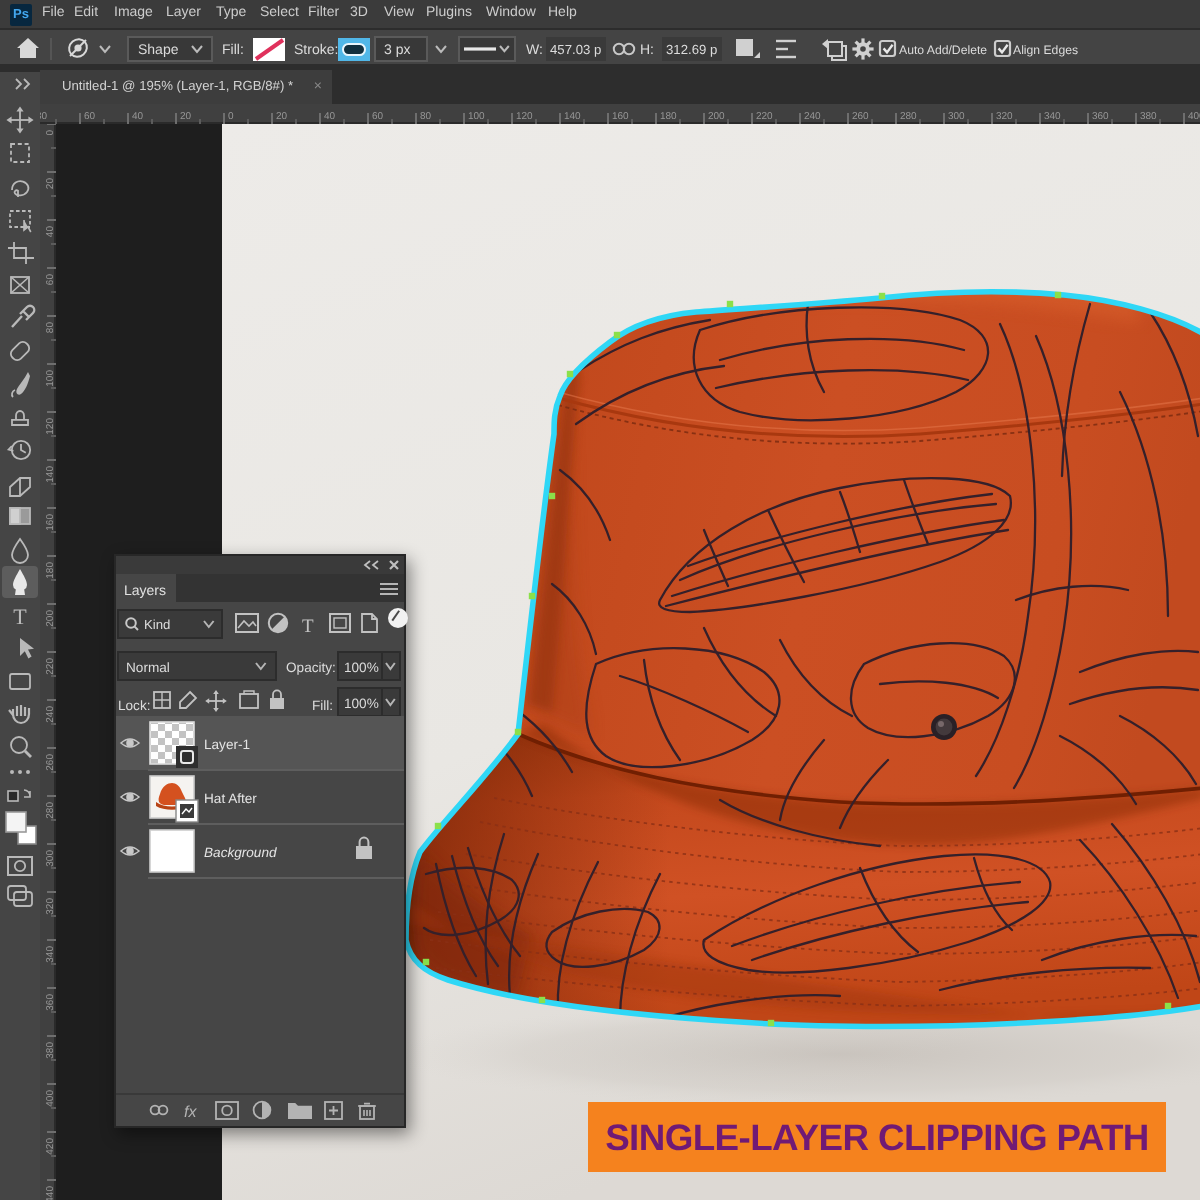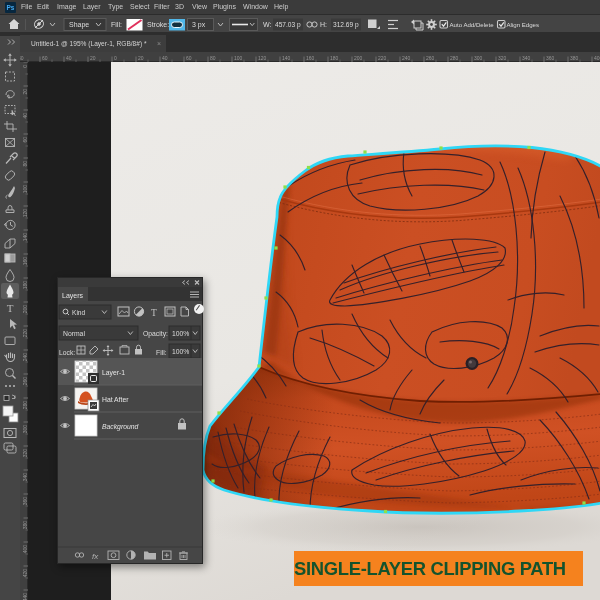--- a/index.html
+++ b/index.html
@@ -24,21 +24,21 @@
   #toolbar{left:0;top:36px;width:20px;height:564px;background:#454545;}
   
   #pasteboard{left:28px;top:62px;width:83px;height:538px;background:#1e1e1e;}
   #canvas{left:111px;top:62px;width:489px;height:538px;background:#eae8e4;}
   
   #panel{left:57px;top:277px;width:146px;height:287px;background:#464646;
     border:1px solid #272727;box-sizing:border-box;box-shadow:2px 3px 8px rgba(0,0,0,.45);
     color:#d6d6d6;font-size:6.6px;}
   
   #banner{left:294px;top:551px;width:289px;height:35px;background:#f5821e;
-    color:#14532d;font-weight:bold;font-size:18.4px;line-height:35px;letter-spacing:-0.3px;}
+    color:#701a75;font-weight:bold;font-size:18.4px;text-align:center;line-height:35px;letter-spacing:-0.3px;}
 </style>
 </head>
 <body>
 <div id="app">
 
   <div class="abs" id="canvas">
     <svg width="489" height="538" viewBox="111 62 489 538" xmlns="http://www.w3.org/2000/svg">
       <defs>
         <linearGradient id="bgg" x1="0" y1="0" x2="0.35" y2="1">
           <stop offset="0" stop-color="#edebe8"></stop>

